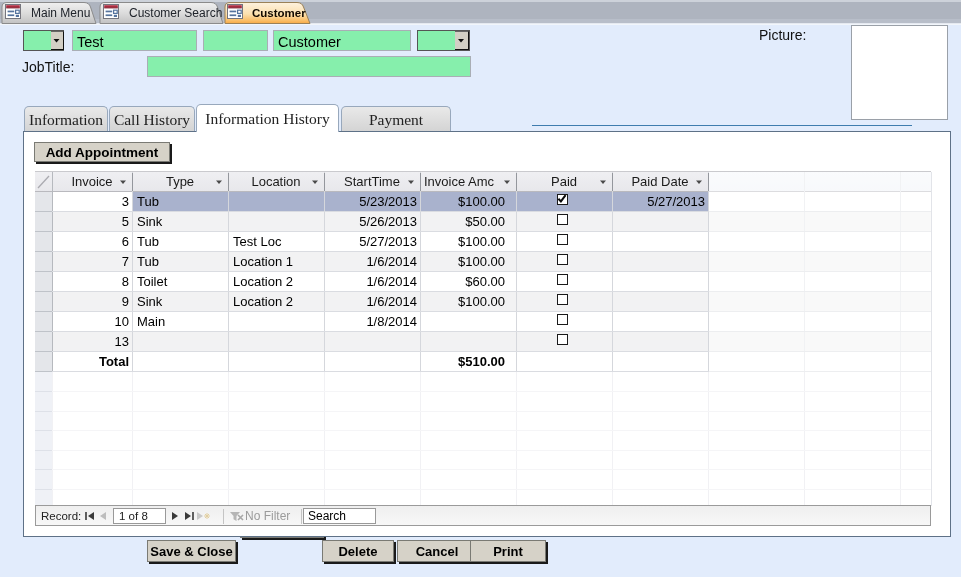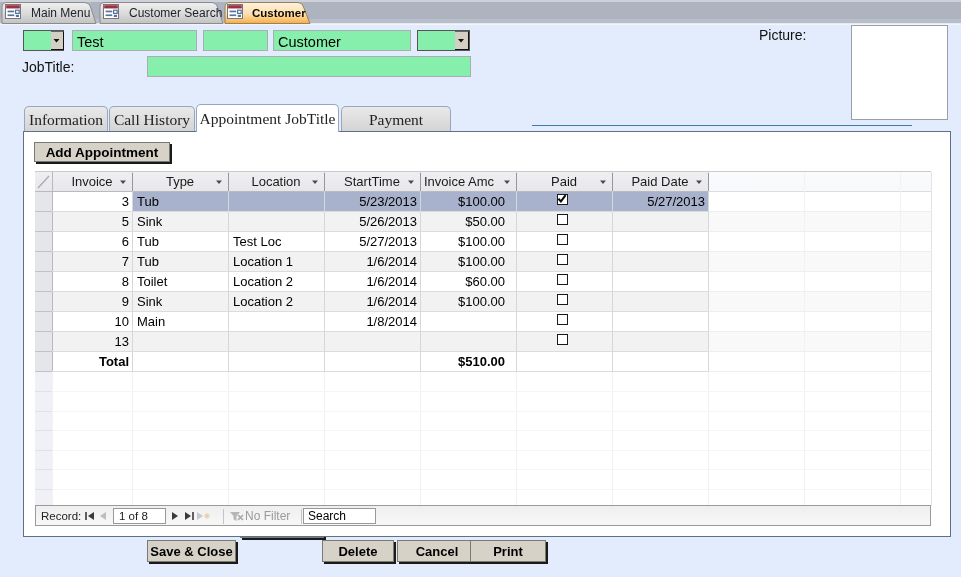--- a/index.html
+++ b/index.html
@@ -81,21 +81,21 @@
   <div class="lbl" style="left:22px;top:59px;">JobTitle:</div>
   <div class="tb" style="left:147px;top:56px;width:324px;height:21px;"></div>
   <div class="lbl" style="left:759px;top:27px;">Picture:</div>
   <div class="abs" style="left:851px;top:25px;width:97px;height:95px;background:#fff;border:1px solid #9AA0A8;box-sizing:border-box;"></div>
 
   <div class="abs" style="left:532px;top:125px;width:380px;height:1px;background:#3E7CAE;"></div>
 
   <div class="itab" style="left:24px;top:106px;width:84px;height:25px;line-height:25px;">Information</div>
   <div class="itab" style="left:109px;top:106px;width:86px;height:25px;line-height:25px;">Call History</div>
   <div class="itab" style="left:341px;top:106px;width:110px;height:25px;line-height:25px;">Payment Customer</div>
-  <div class="itab" style="left:196px;top:104px;width:143px;height:28px;line-height:27px;background:#fff;z-index:5;">Appointment JobTitle</div>
+  <div class="itab" style="left:196px;top:104px;width:143px;height:28px;line-height:27px;background:#fff;z-index:5;">Information History</div>
 
   <div class="abs" style="left:23px;top:131px;width:928px;height:406px;background:#fff;border:1px solid #5E7187;box-sizing:border-box;z-index:1;"></div>
 
   <div class="btn3d" style="left:34px;top:142px;width:136px;height:20px;line-height:19px;z-index:2;font-size:13.5px;">Add Appointment</div>
 
   <div class="abs" style="left:35px;top:172px;width:673px;height:20px;background:linear-gradient(#EFEFF2,#E7E7EB);z-index:2;"></div>
   <div class="abs" style="left:708px;top:172px;width:223px;height:20px;background:linear-gradient(#F4F6FA,#EFF2F7);z-index:2;"></div>
   <div class="abs" style="left:35px;top:191px;width:896px;height:1px;background:#B9B9BE;z-index:3;"></div>
   <div class="abs" style="left:35px;top:171px;width:896px;height:1px;background:#CACACE;z-index:3;"></div>
 

